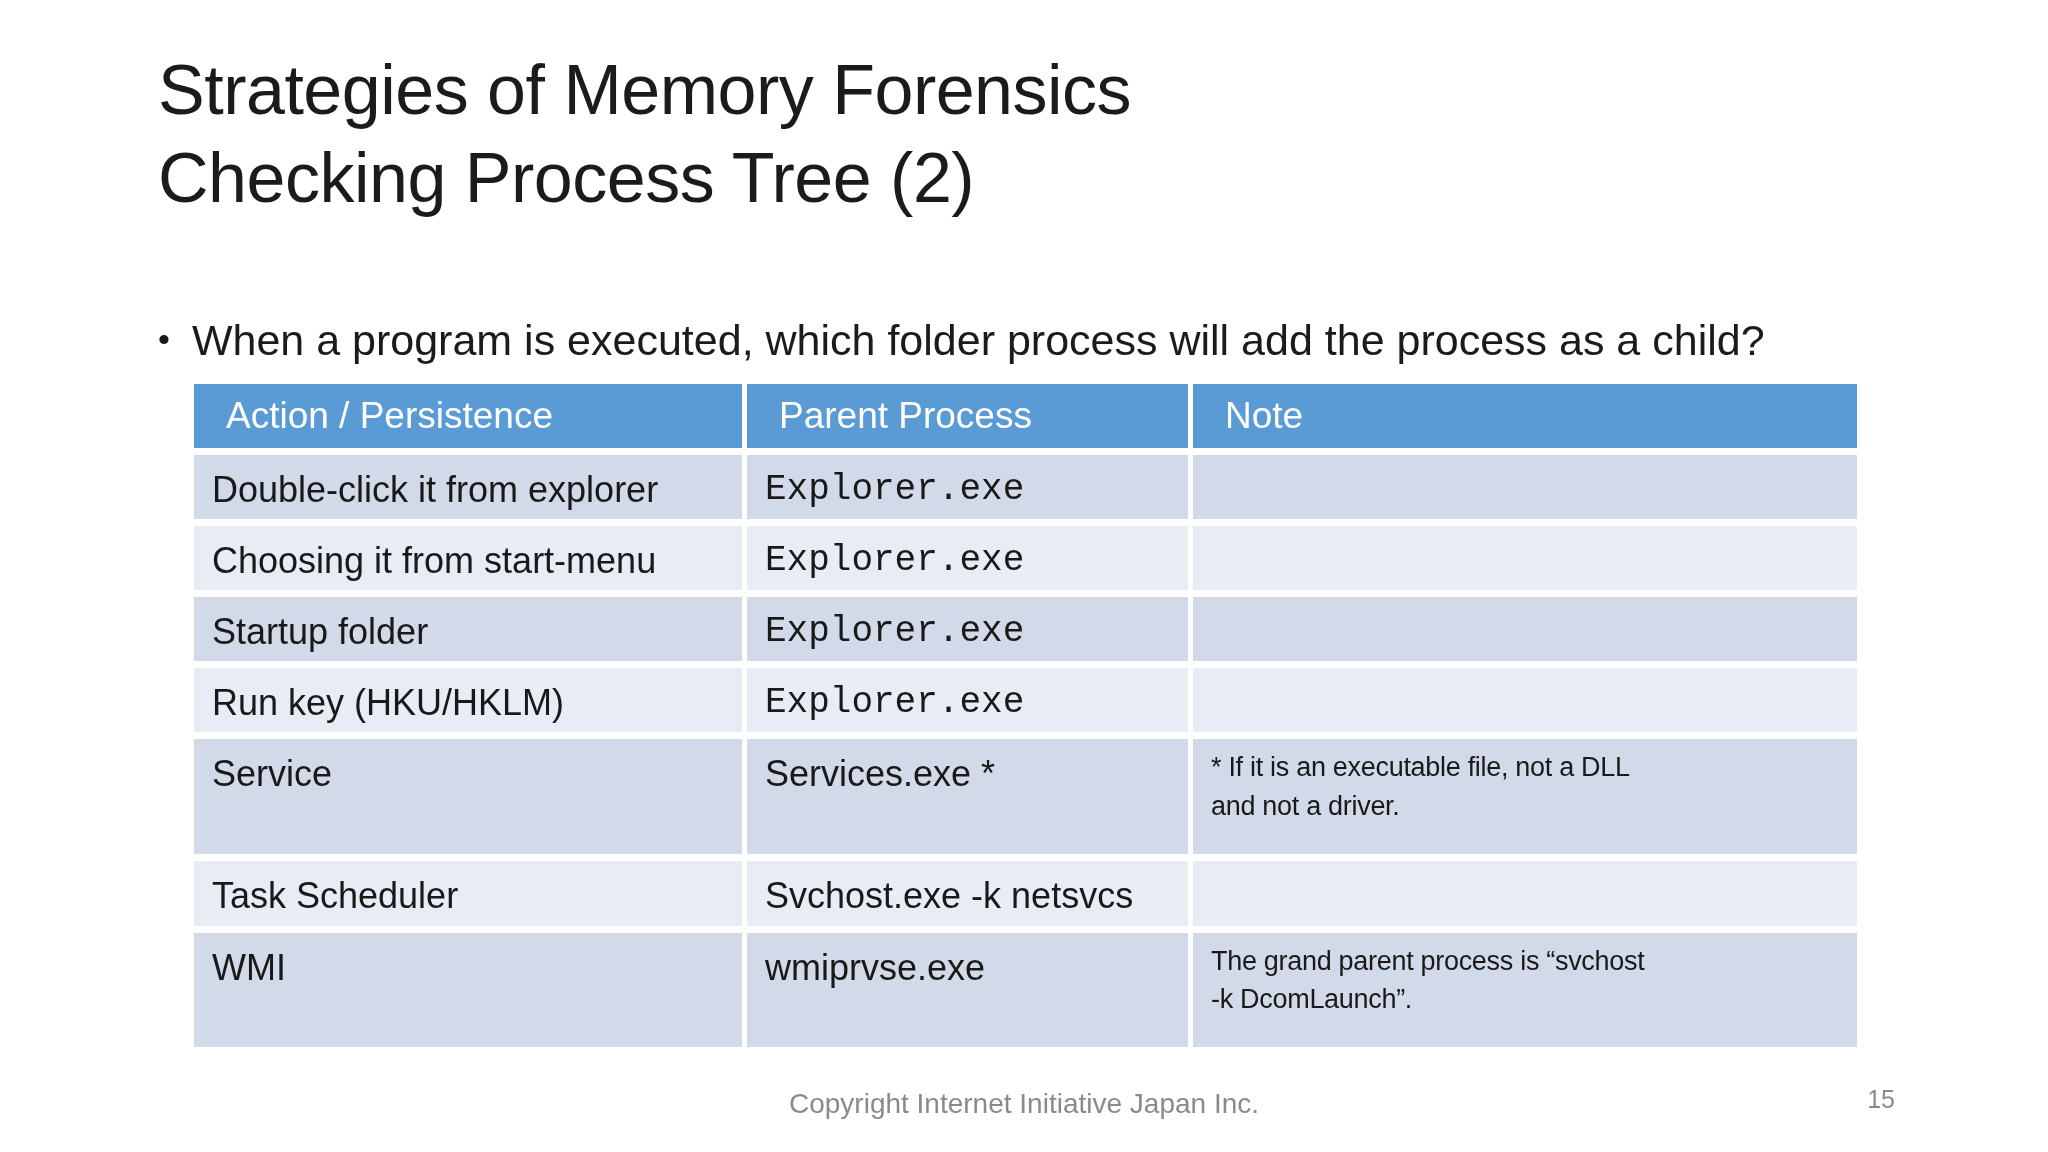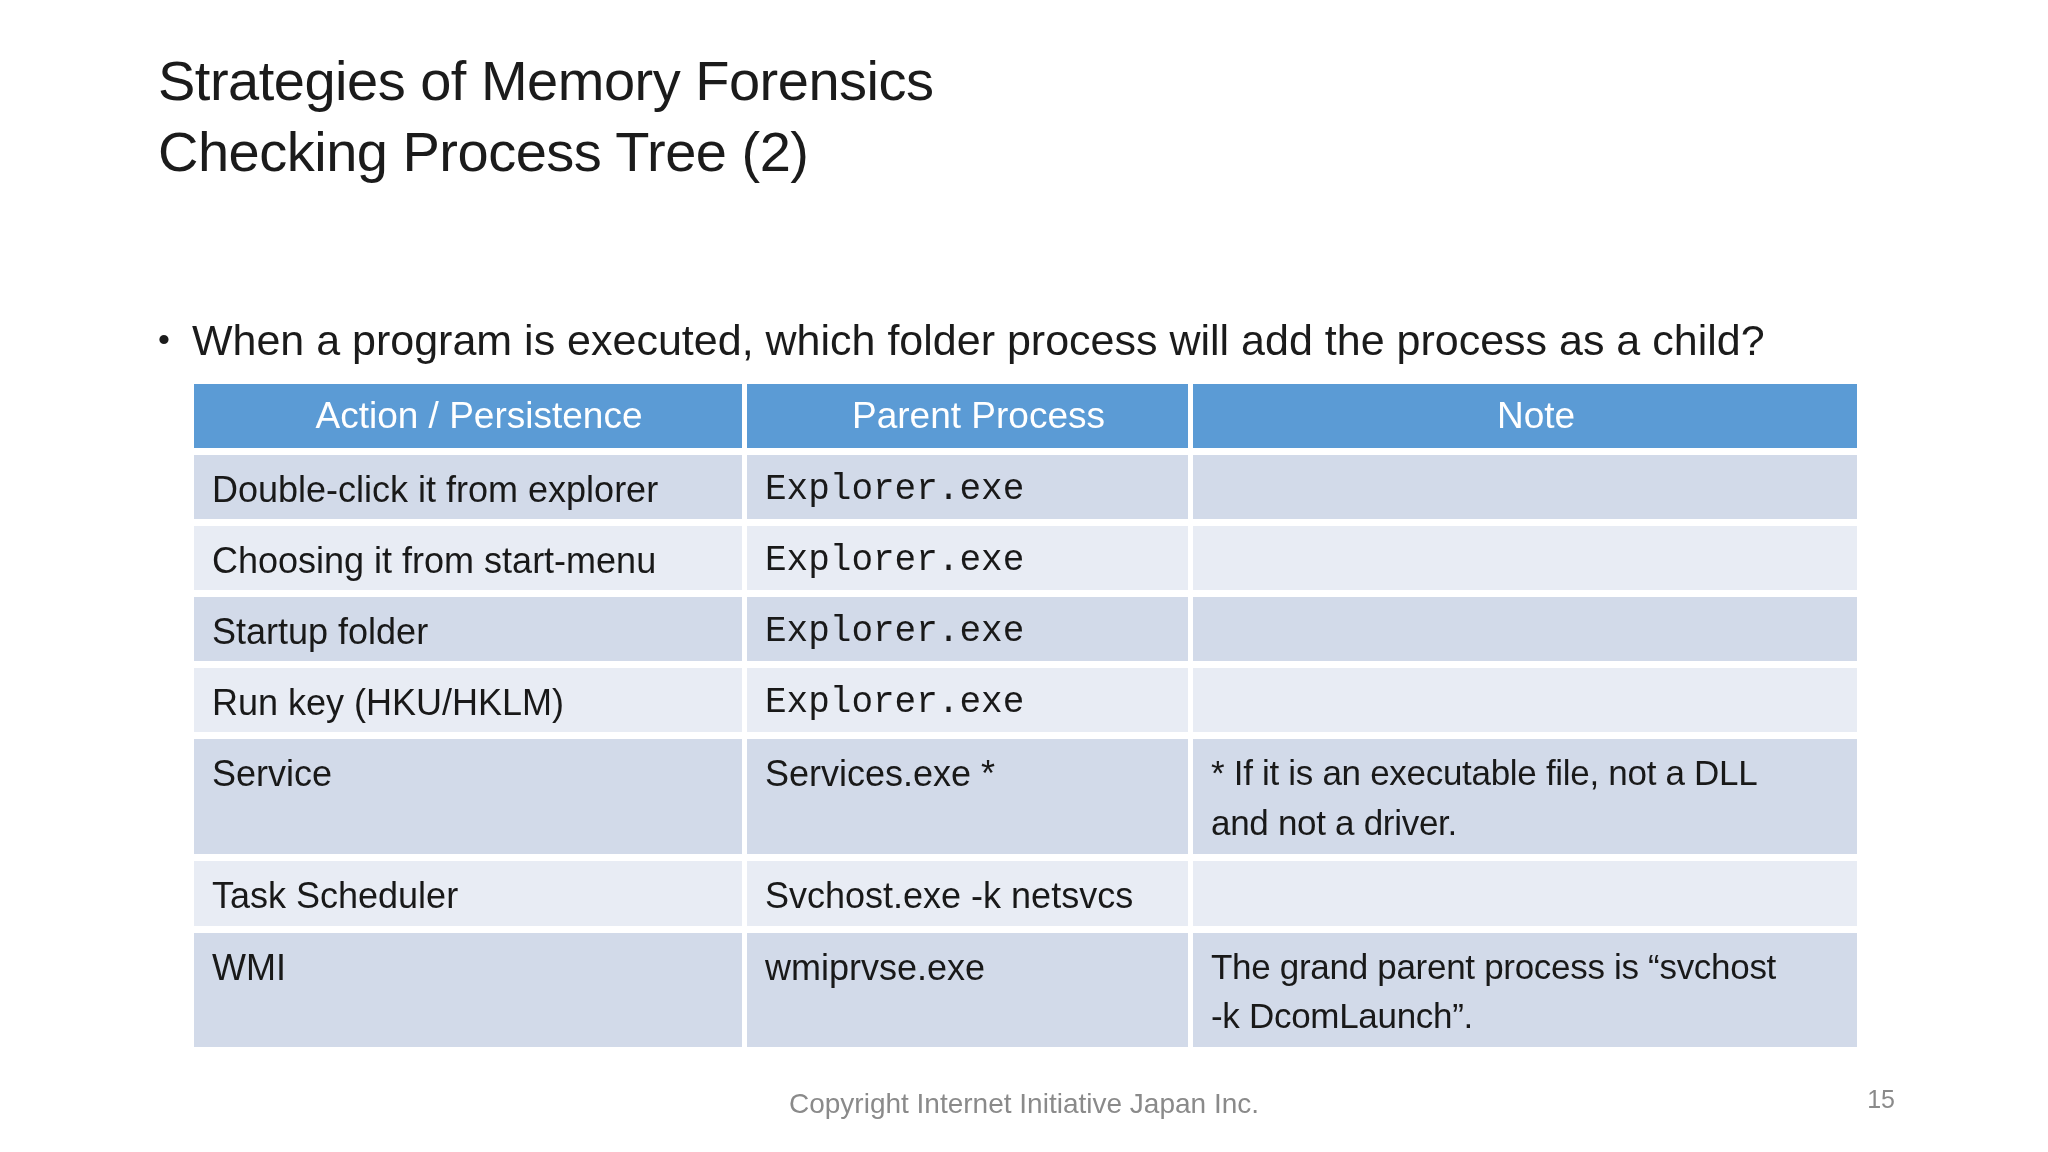--- a/index.html
+++ b/index.html
@@ -14,21 +14,21 @@
     background: #ffffff;
     font-family: "Liberation Sans", sans-serif;
     color: #1b1b1b;
     overflow: hidden;
   }
   .title {
     position: absolute;
     left: 158px;
     top: 46px;
     margin: 0;
-    font-size: 56px;
+    font-size: 70px;
     font-weight: 300;
     line-height: 1.26;
     letter-spacing: -0.5px;
     color: #1b1b1b;
     white-space: pre-line;
   }
   .bullet-line {
     position: absolute;
     left: 158px;
     top: 316px;
@@ -62,40 +62,40 @@
     border-bottom: 7px solid #ffffff;
     overflow: hidden;
   }
   table.ptable th:last-child, table.ptable td:last-child { border-right: none; }
   table.ptable tbody tr:last-child td { border-bottom: none; }
   table.ptable th {
     background: var(--header-bg, #5b9bd5);
     color: #ffffff;
     font-weight: 400;
     font-size: 37px;
-    text-align: center;
+    text-align: left;
     height: 71px;
     padding: 0 10px 0 32px;
     vertical-align: middle;
   }
   table.ptable td {
     vertical-align: top;
     padding: 9px 12px 4px 18px;
     line-height: 1.42;
     height: 66px;
     color: #191919;
   }
   tr.band-a td { background: var(--band-dark, #d2dae9); }
   tr.band-b td { background: var(--band-light, #e8ecf4); }
   tr.tall td { height: 122px; }
   tr.tall-last td { height: 114px; }
   td.red { color: var(--red-text, #e8191a); font-family: Liberation Mono, monospace; }
   td.note {
     white-space: pre-line;
-    font-size: 35px;
+    font-size: 27px;
     letter-spacing: -0.3px;
   }
   .footer {
     position: absolute;
     left: 0;
     right: 0;
     top: 1088px;
     text-align: center;
     font-size: 28px;
     color: var(--footer-gray, #8a8a8a);

